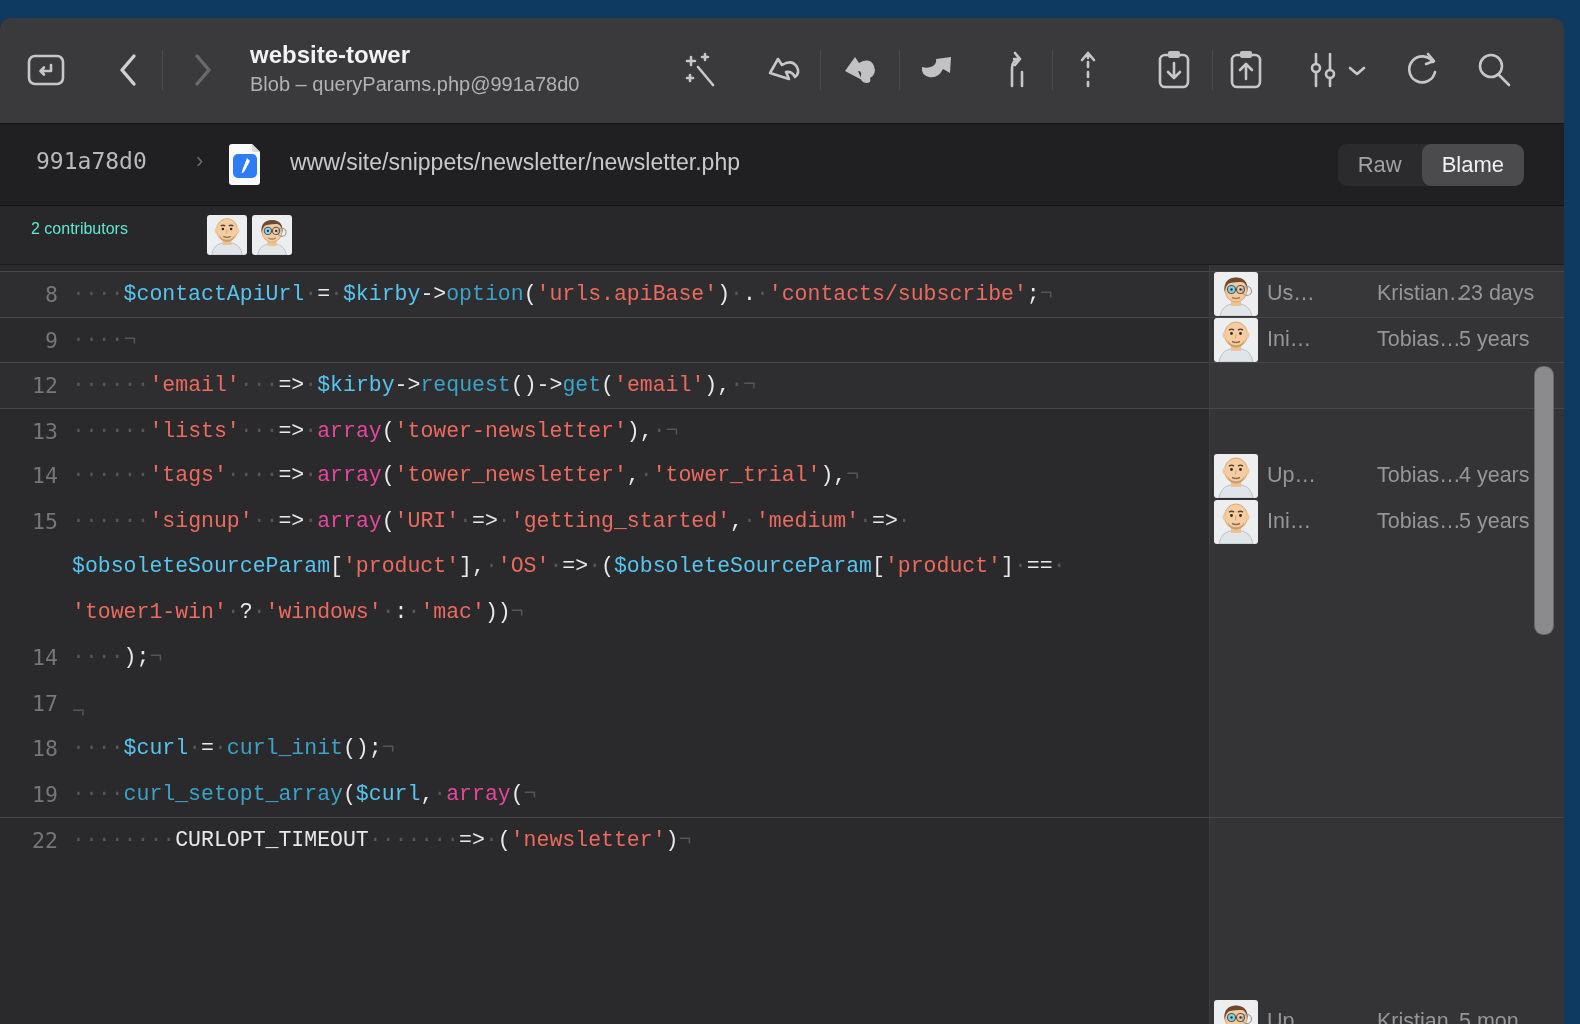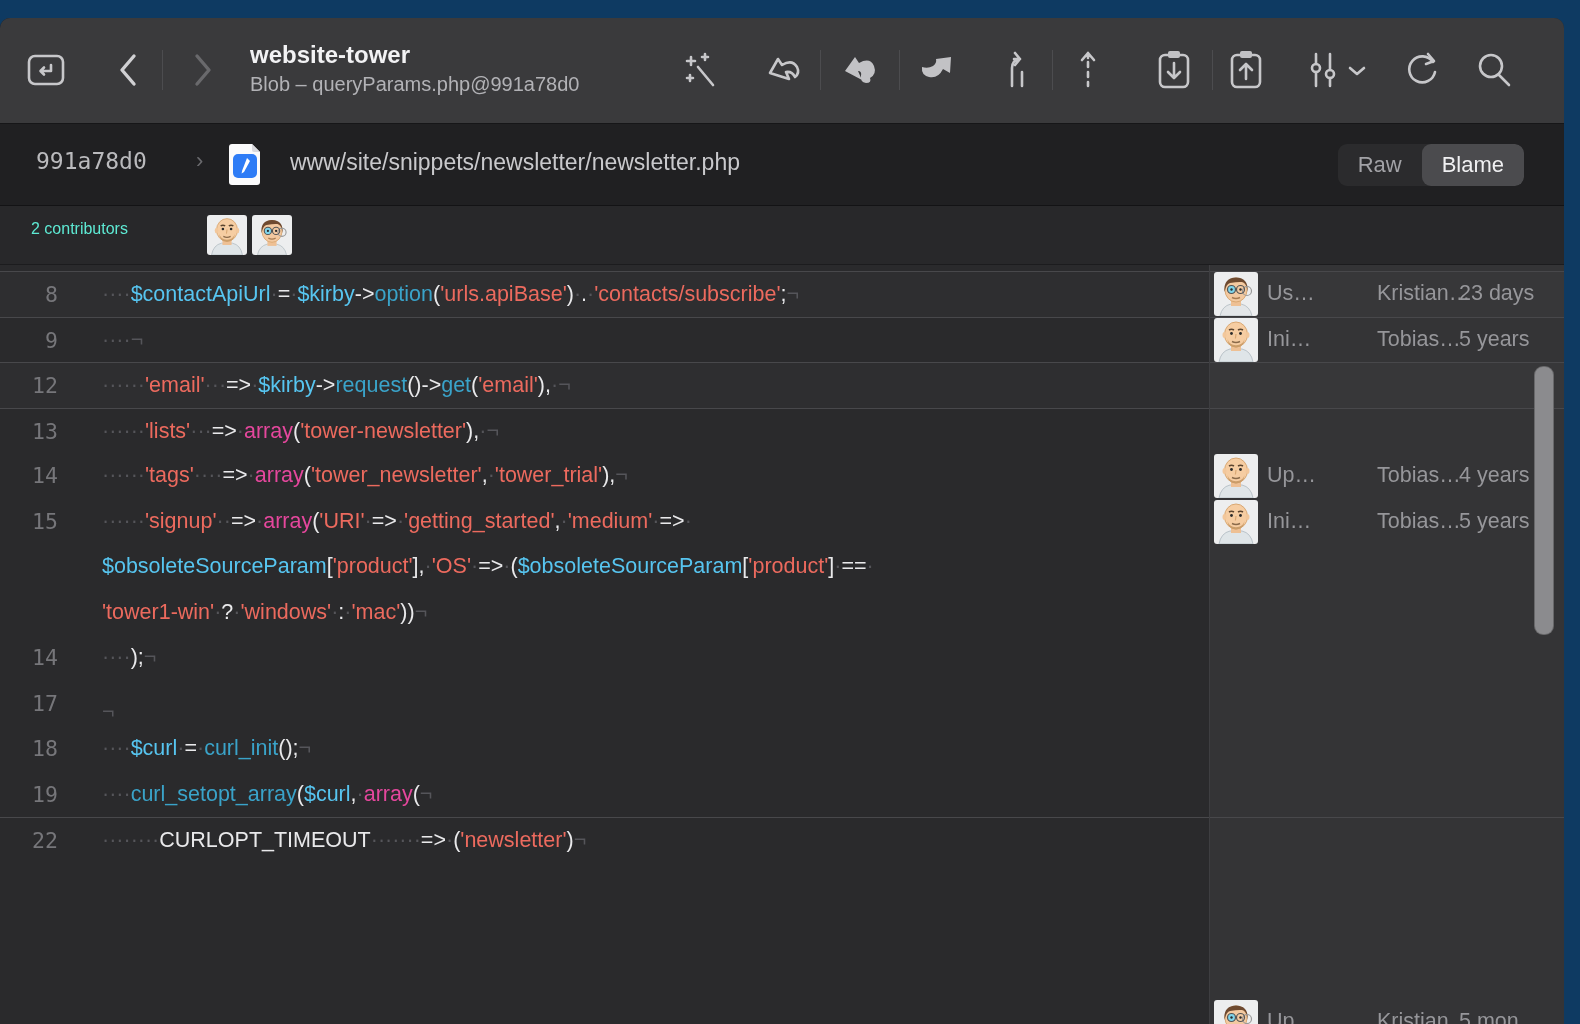--- a/index.html
+++ b/index.html
@@ -35,21 +35,21 @@
   
   .codeview{position:relative;height:762px;overflow:hidden;
             background:linear-gradient(90deg,#2a2a2c 0,#2a2a2c 1209px,#343436 1209px,#343436 100%);}
   .codeview::before{content:"";position:absolute;left:1209px;top:0;bottom:0;width:1px;background:#3e3e41;z-index:3;}
   .code-rows{position:absolute;left:0;top:6px;width:100%;}
   .code-row{height:45.5px;line-height:45.5px;white-space:nowrap;width:100%;box-sizing:border-box;}
   .code-row.chunk-start{border-top:1px solid #48484b;}
   .code-row.hl{background:rgba(255,255,255,0.02);}
   .ln{display:inline-block;width:58px;text-align:right;font-family:"DejaVu Sans Mono",monospace;
       font-size:21.5px;color:#76767a;vertical-align:top;}
-  .ct{display:inline-block;margin-left:44px;font-family:Liberation Sans, sans-serif;font-size:21.5px;vertical-align:top;}
+  .ct{display:inline-block;margin-left:14px;font-family:Liberation Mono, monospace;font-size:21.5px;vertical-align:top;}
   .ct.drop{transform:translateY(9px);}
   .t-ws{color:#55555a;} .t-var{color:#57c5f0;} .t-fn{color:#3aa3c9;} .t-kw{color:#e5479d;}
   .t-str{color:#ec6a5e;} .t-op{color:#e9e9eb;} .t-num{color:#cfae4e;}
   
   .blame-layer{position:absolute;left:1209px;top:0;right:0;bottom:0;z-index:4;}
   .blame-entry{position:absolute;left:0;width:355px;height:45.5px;line-height:45.5px;font-size:21.5px;color:#96969a;}
   .blame-entry .avatar{position:absolute;left:5px;top:1px;}
   .bl-summary{position:absolute;left:58px;width:94px;overflow:hidden;white-space:nowrap;}
   .bl-author{position:absolute;left:168px;width:104px;overflow:hidden;white-space:nowrap;}
   .bl-age{position:absolute;left:250px;width:110px;overflow:hidden;white-space:nowrap;}

